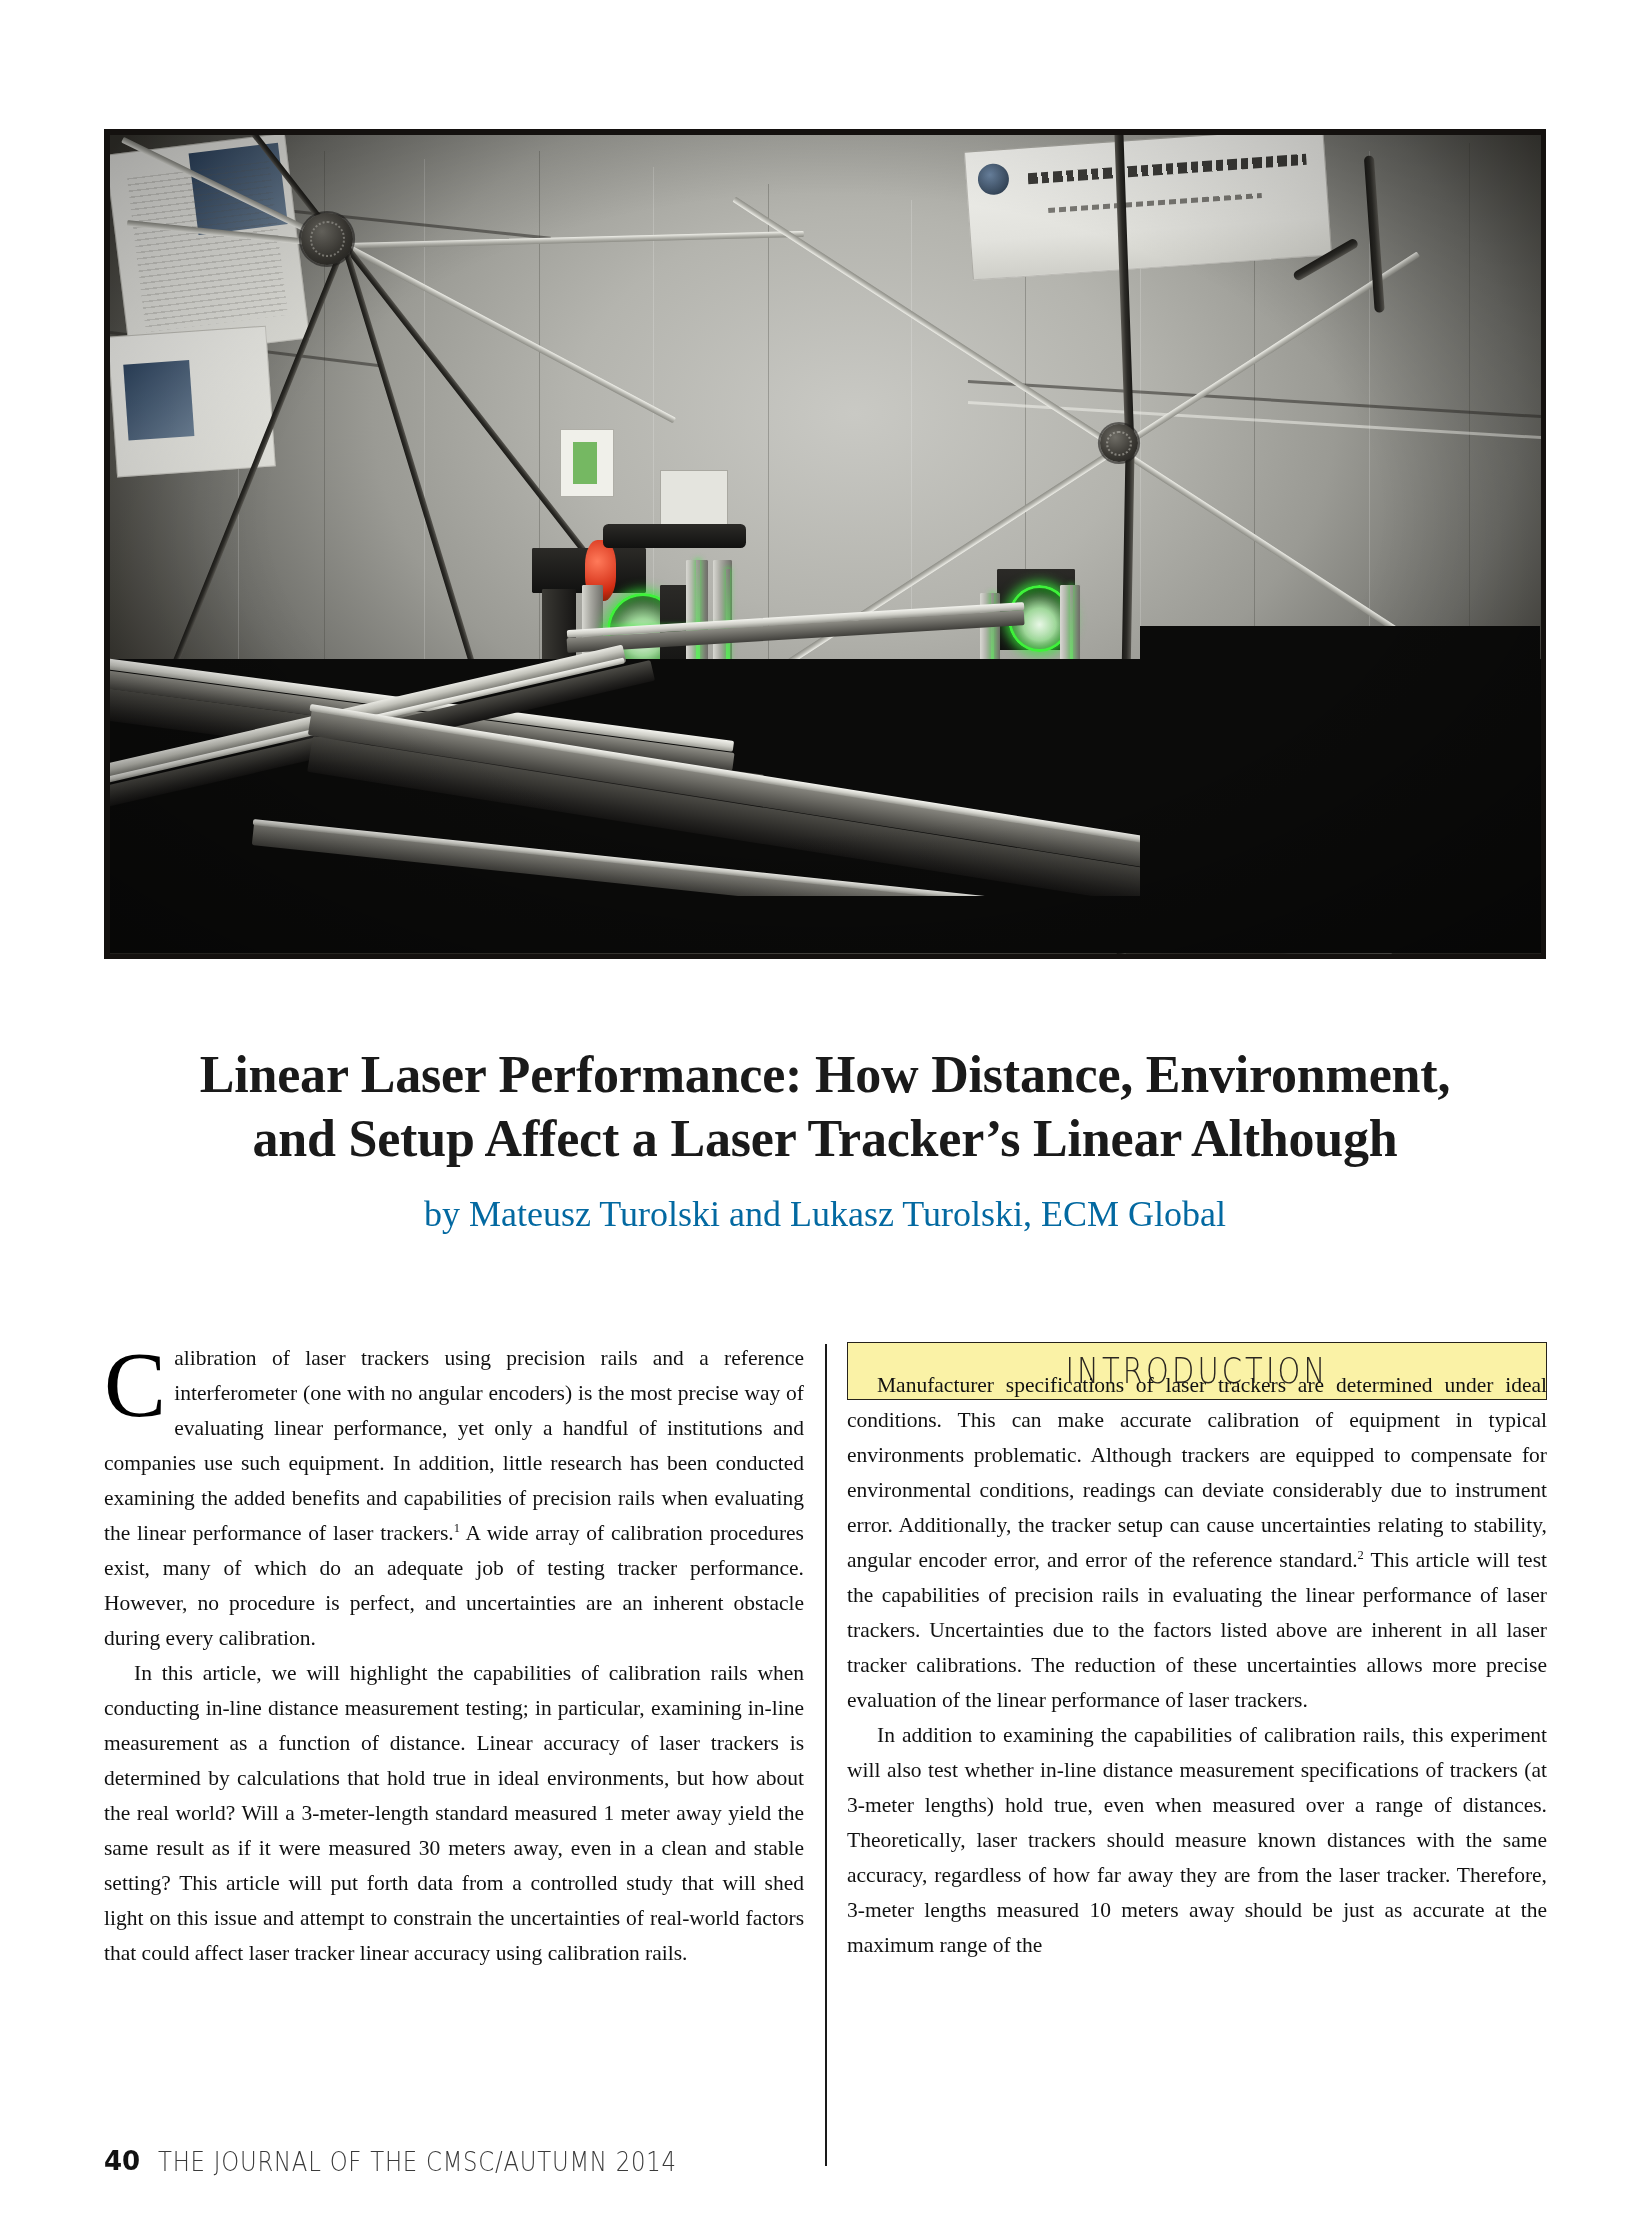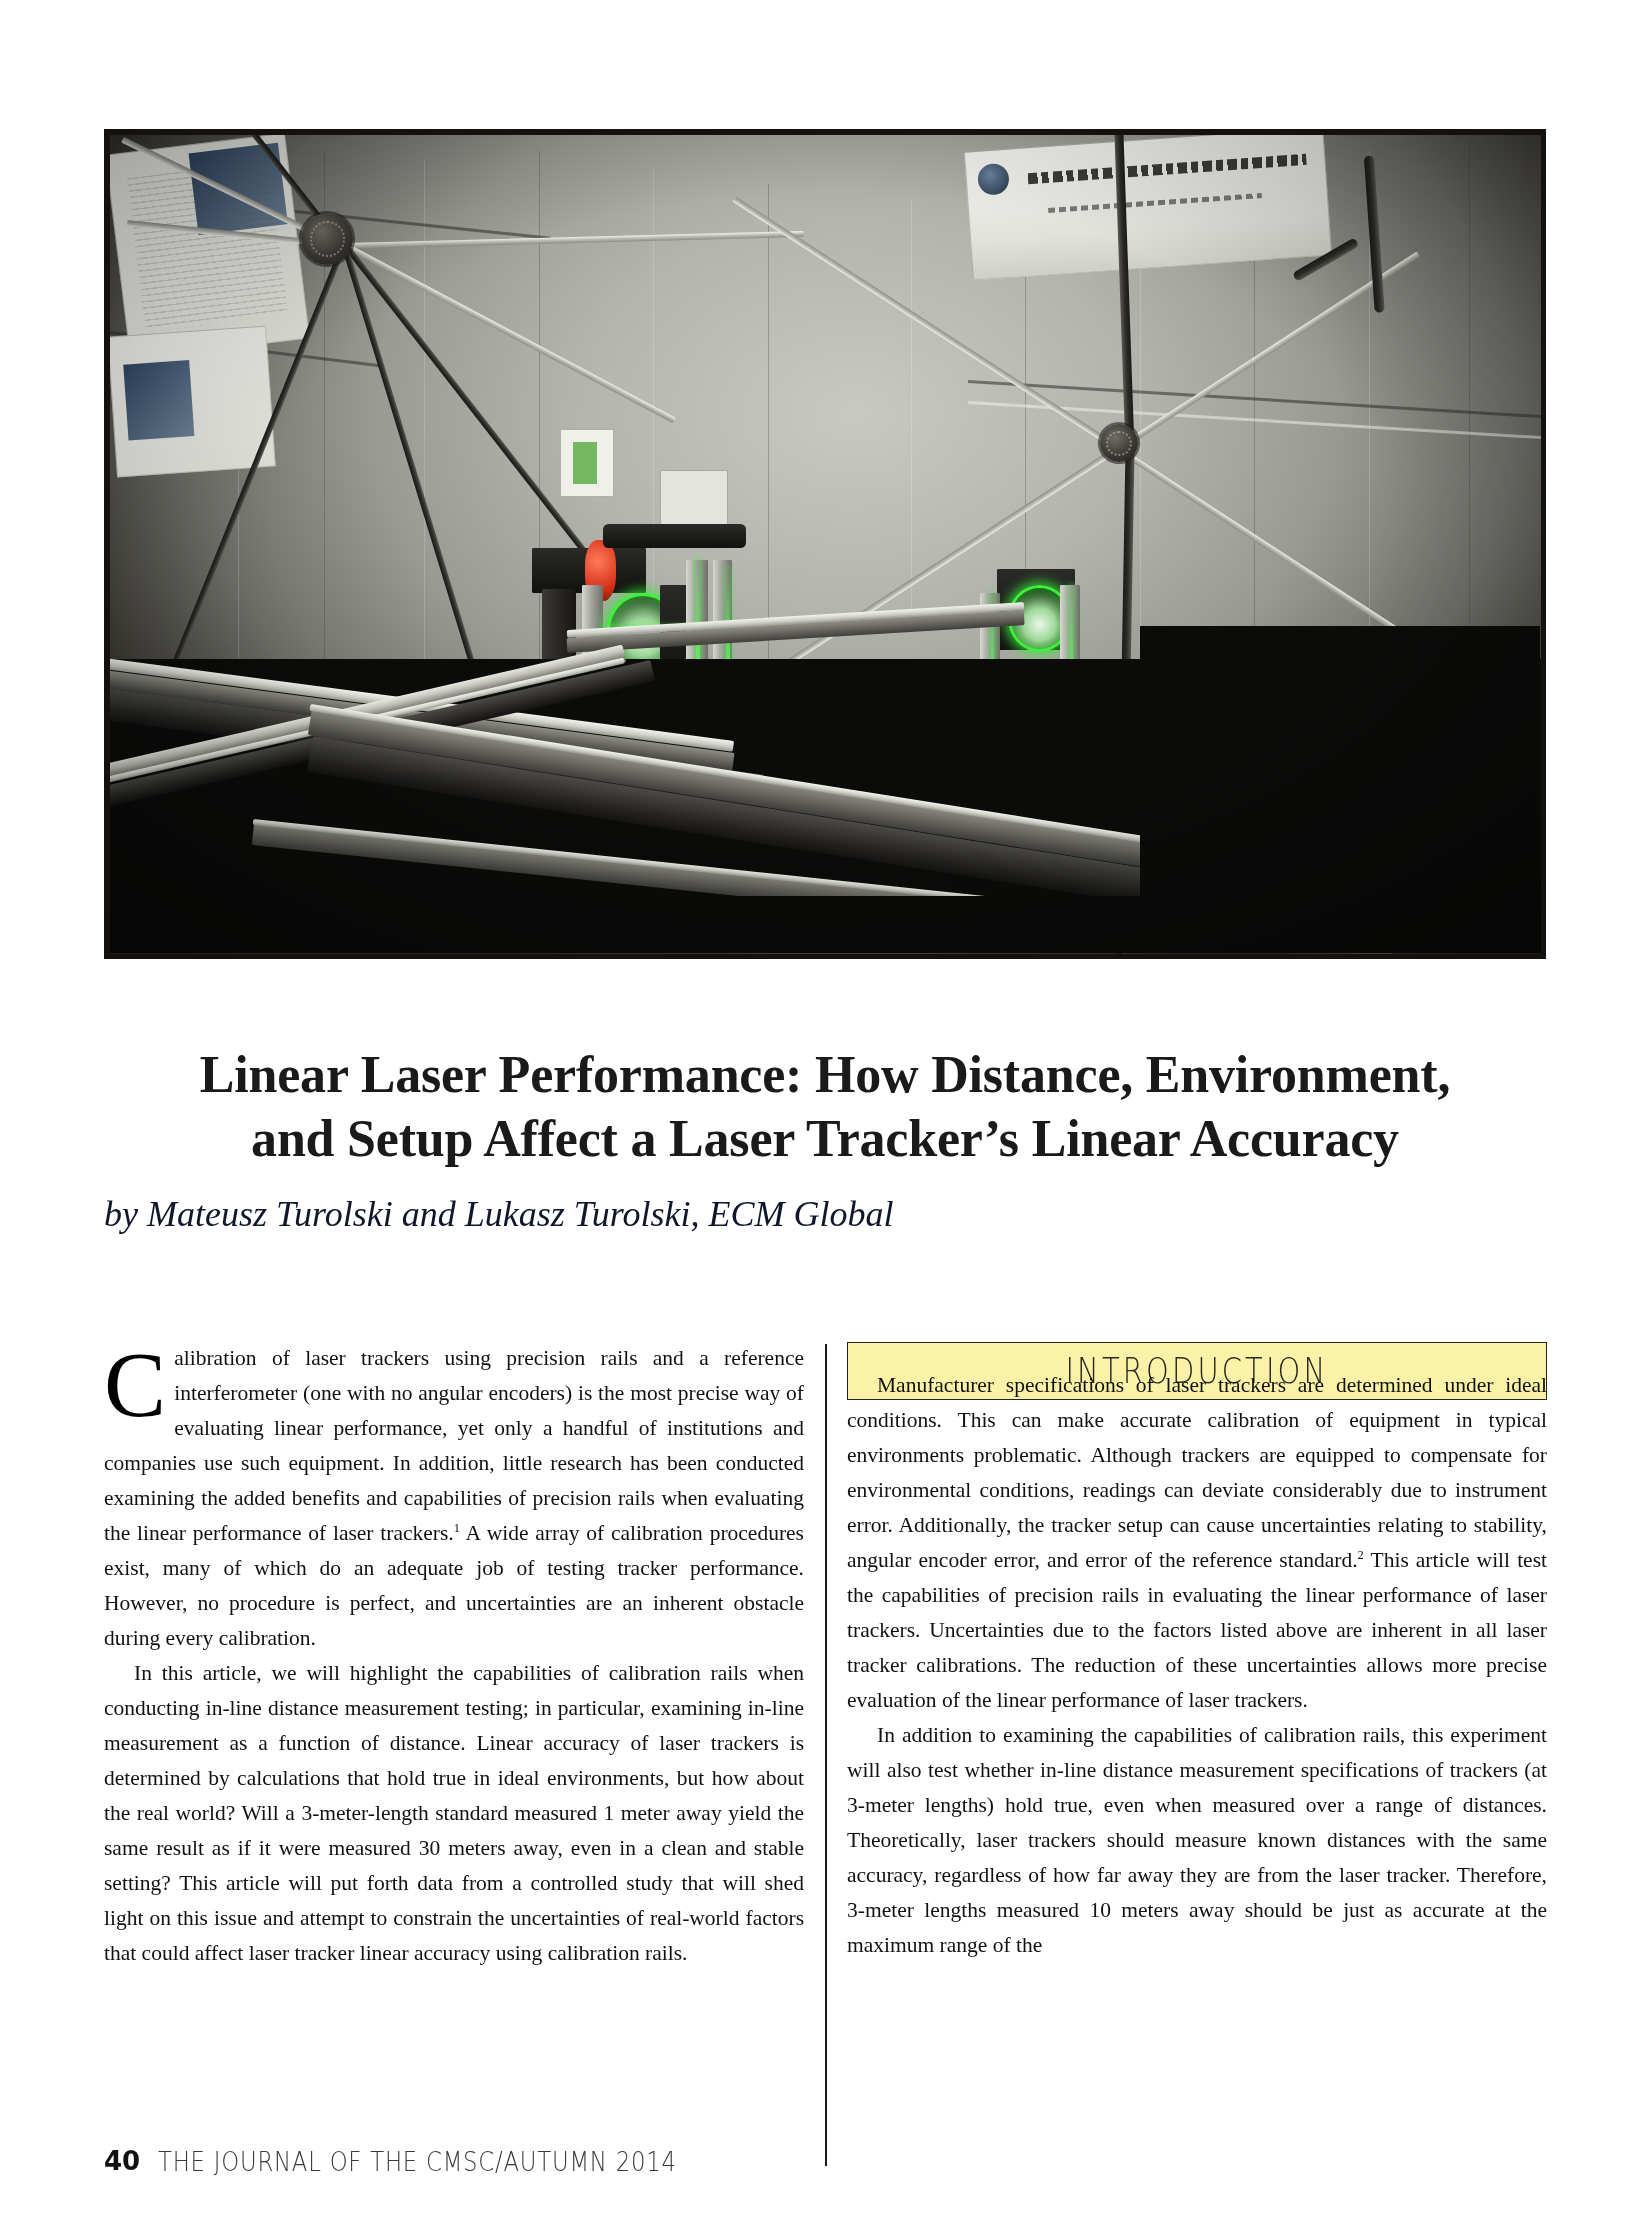--- a/index.html
+++ b/index.html
@@ -218,23 +218,23 @@
     font-size: 52px;
     line-height: 1.23;
     letter-spacing: -0.2px;
     color: #1a1a1a;
   }
   .byline {
     position: absolute;
     left: 104px;
     top: 1193px;
     width: 1442px;
-    font-style: italic;
+    text-align: center;
     font-size: 36px;
-    color: #0f172a;
+    color: #0369a1;
   }
 
   
   .col {
     position: absolute;
     top: 1341px;
     width: 700px;
     font-size: 21.5px;
     line-height: 35px;
     text-align: justify;
@@ -429,21 +429,21 @@
       <div class="rail rail-mid" style="left:10%; top:84%; width:80%; height:23px; transform:rotate(6deg);"></div>
       <div class="rail rail-edge" style="left:10%; top:83.6%; width:80%; height:6.2px; transform:rotate(6deg);"></div>
 
       <div class="blackfill" style="left:0; top:93%; width:100%; height:7%;"></div>
       <div class="blackfill" style="left:72%; top:60%; width:28%; height:40%;"></div>
 
       <div class="vignette"></div>
     </div>
   </div>
 
-  <h1 class="title"><span>Linear Laser Performance: How Distance, Environment,</span><br><span>and Setup Affect a Laser Tracker’s Linear Accuracy</span></h1>
+  <h1 class="title"><span>Linear Laser Performance: How Distance, Environment,</span><br><span>and Setup Affect a Laser Tracker’s Linear Although</span></h1>
 
   <div class="byline">by Mateusz Turolski and Lukasz Turolski, ECM Global</div>
 
   <div class="rule"></div>
 
   <div class="col col-left">
     <p><span class="dropcap">C</span><span>alibration of laser trackers using precision rails and a reference interferometer (one with no angular encoders) is the most precise way of evaluating linear performance, yet only a handful of institutions and companies use such equipment. In addition, little research has been conducted examining the added benefits and capabilities of precision rails when evaluating the linear performance of laser trackers.</span><sup>1</sup><span> A wide array of calibration procedures exist, many of which do an adequate job of testing tracker performance. However, no procedure is perfect, and uncertainties are an inherent obstacle during every calibration.</span></p>
     <p>In this article, we will highlight the capabilities of calibration rails when conducting in-line distance measurement testing; in particular, examining in-line measurement as a function of distance. Linear accuracy of laser trackers is determined by calculations that hold true in ideal environments, but how about the real world? Will a 3-meter-length standard measured 1 meter away yield the same result as if it were measured 30 meters away, even in a clean and stable setting? This article will put forth data from a controlled study that will shed light on this issue and attempt to constrain the uncertainties of real-world factors that could affect laser tracker linear accuracy using calibration rails.</p>
   </div>
 

